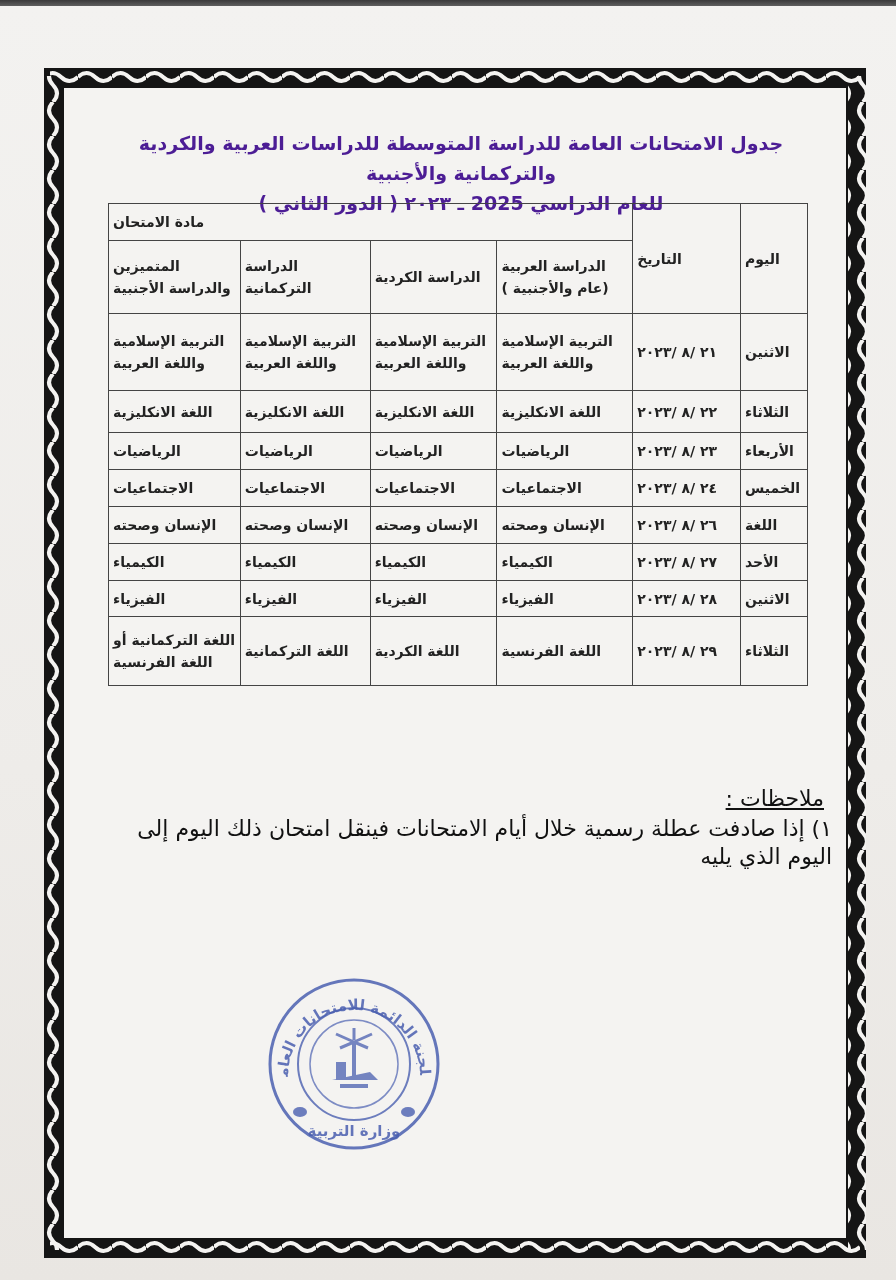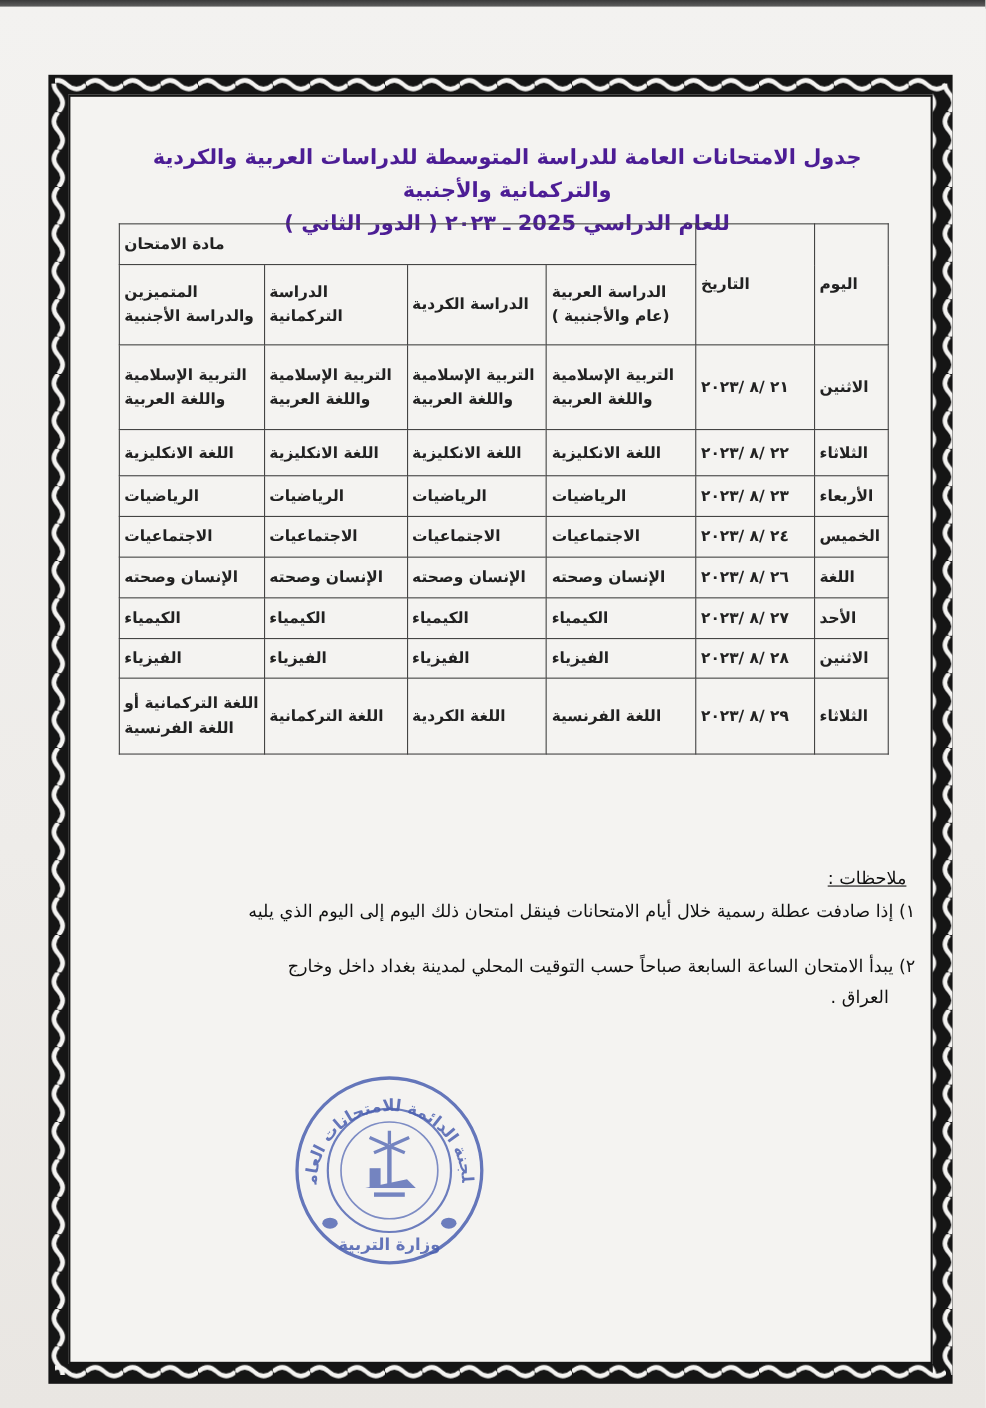--- a/index.html
+++ b/index.html
@@ -40,21 +40,21 @@
     border-collapse:collapse; direction:rtl;
     font-family:"DejaVu Sans", sans-serif; font-size:14px; color:#222;
   }
   table.schedule td, table.schedule th {
     border:1.6px solid #444; text-align:left; vertical-align:middle;
     font-weight:bold; padding:2px 4px; line-height:22px;
   }
   .notes {
     position:absolute; left:90px; top:785px; width:742px;
     direction:rtl; text-align:right;
-    font-family:"DejaVu Sans", sans-serif; font-size:16px; line-height:28px; color:#111;
+    font-family:"DejaVu Sans", sans-serif; font-size:22px; line-height:28px; color:#111;
   }
   .notes-title { text-decoration:underline; margin-bottom:2px; margin-right:8px; }
   .note { margin-bottom:22px; }
   .note .indent { padding-right:24px; }
   .stamp {
     position:absolute; left:266px; top:976px; width:176px; height:176px;
   }
 </style>
 </head>
 <body>
@@ -177,24 +177,20 @@
     <td>اللغة التركمانية</td>
     <td>اللغة التركمانية أو اللغة الفرنسية</td>
   </tr>
 </tbody>
   </table>
 
 <div class="notes">
   <div class="notes-title">ملاحظات :</div>
   <div class="note">
     <div>١) إذا صادفت عطلة رسمية خلال أيام الامتحانات فينقل امتحان ذلك اليوم إلى اليوم الذي يليه</div>
-  </div>
-  <div class="note">
-    <div>٢) يبدأ الامتحان الساعة السابعة صباحاً حسب التوقيت المحلي لمدينة بغداد داخل وخارج</div>
-    <div class="indent">العراق .</div>
   </div>
 </div>
 
 <svg class="stamp" viewBox="0 0 176 176">
   <defs>
     <path id="stampArc" d="M 22 100 A 66 66 0 1 1 154 100"></path>
   </defs>
   <circle cx="88" cy="88" r="84" fill="none" stroke="#4a5fb0" stroke-width="3" opacity="0.85"></circle>
   <circle cx="88" cy="88" r="56" fill="none" stroke="#4a5fb0" stroke-width="2" opacity="0.8"></circle>
   <circle cx="88" cy="88" r="44" fill="none" stroke="#4a5fb0" stroke-width="1.5" opacity="0.7"></circle>

